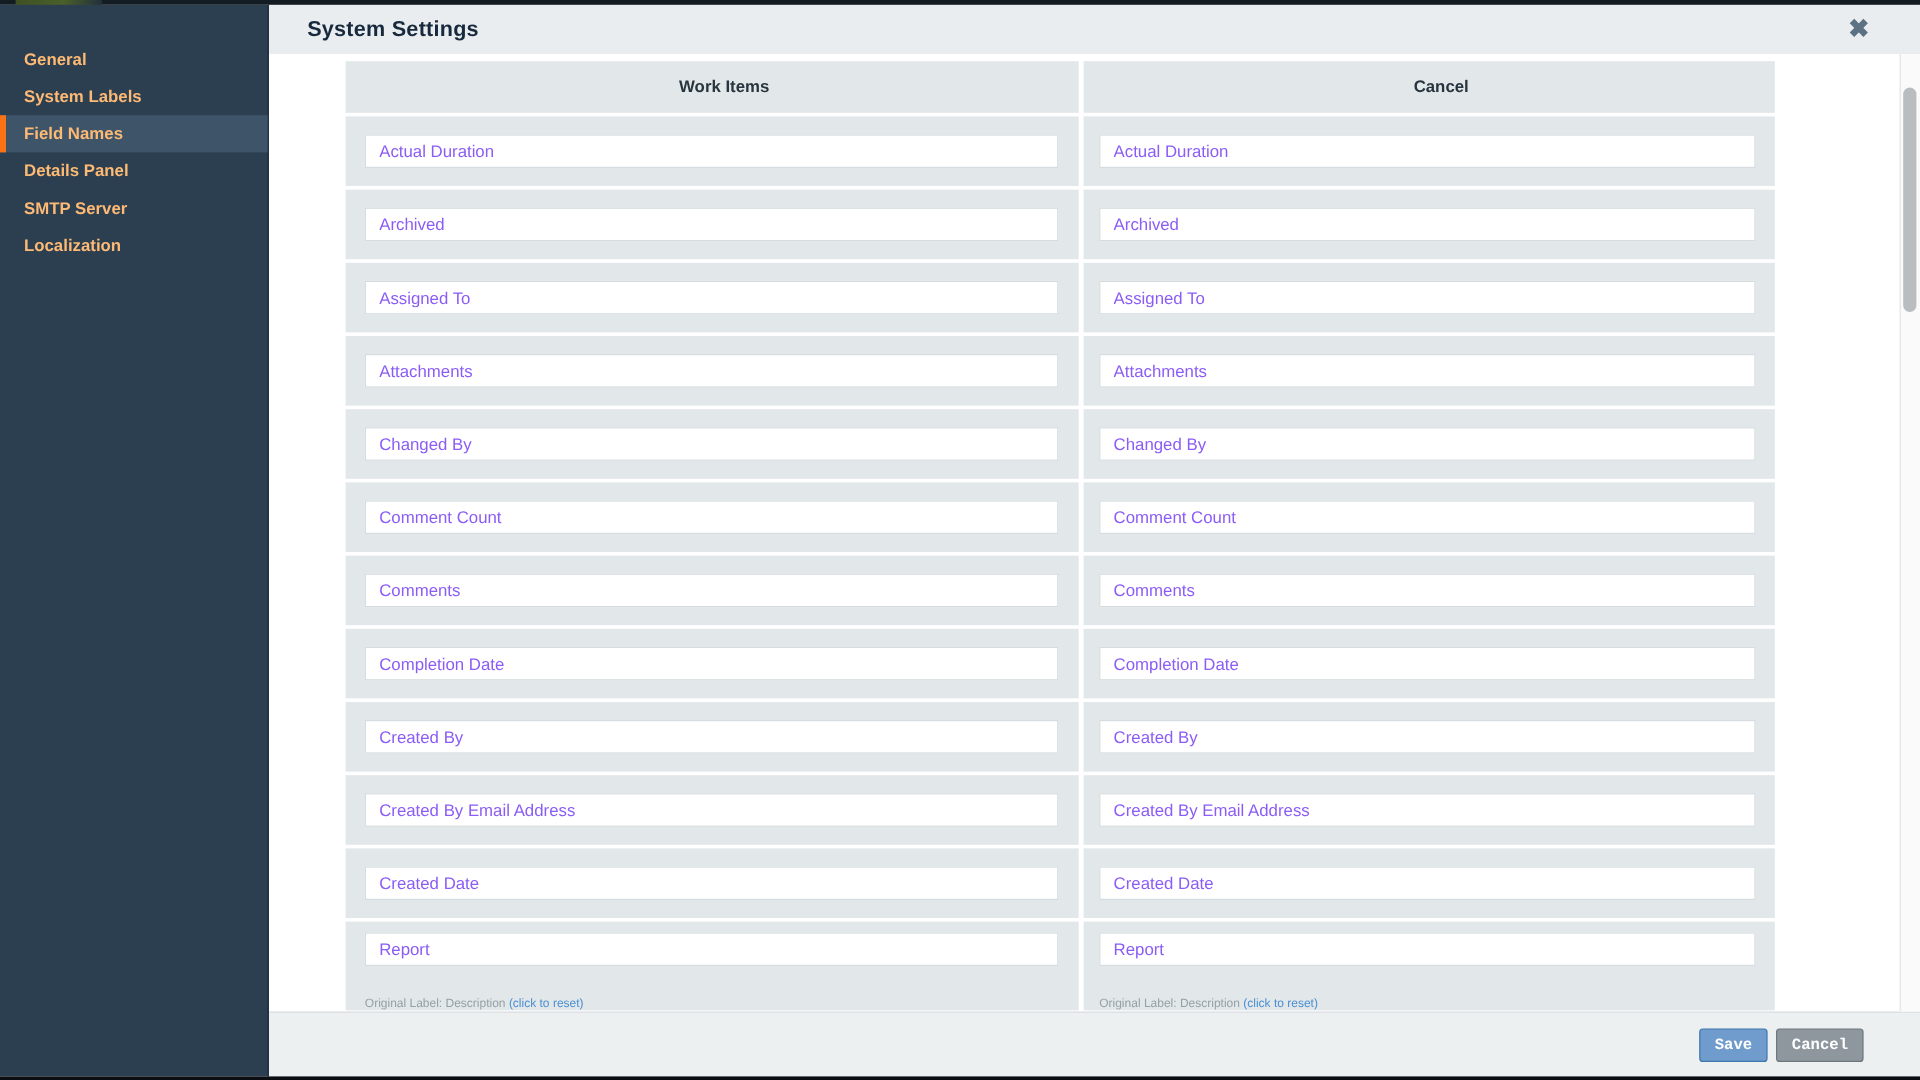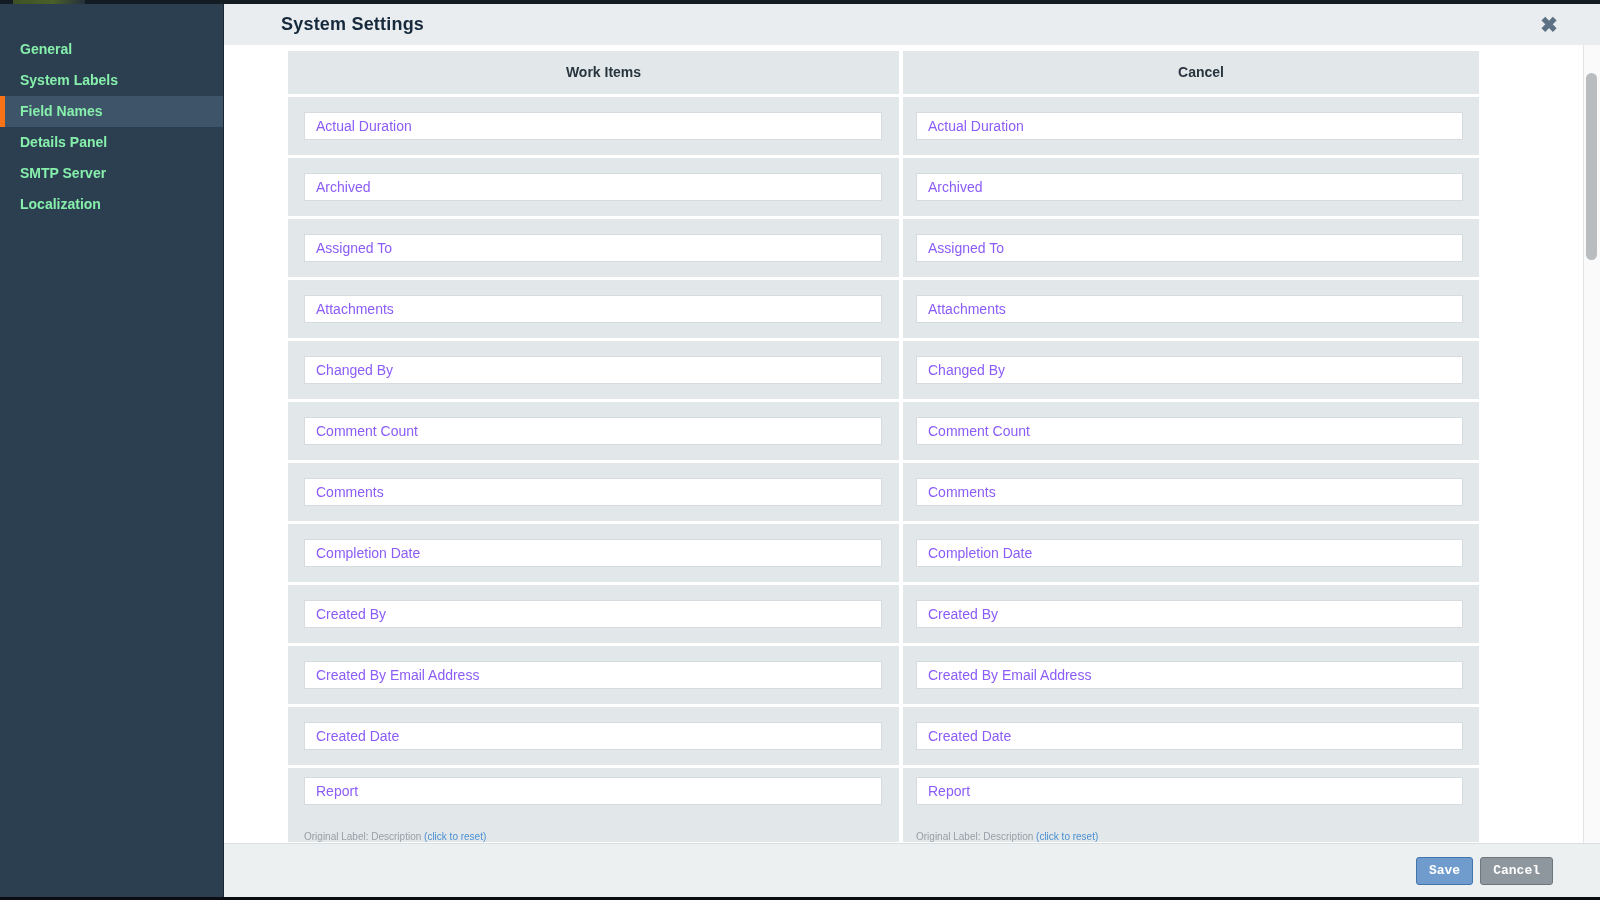--- a/index.html
+++ b/index.html
@@ -27,42 +27,42 @@
   .sidebar {
     position: absolute; left: 0; top: 4px; bottom: 3px; width: 224px;
     background: #2c3f51;
     border-right: 1px solid #1b2733;
     padding-top: 30px;
     z-index: 10;
   }
   .sidebar-item {
     height: 31px; line-height: 31px;
     padding-left: 20px;
-    color: #86efac;
+    color: #fdba74;
     font-size: 14px; font-weight: bold;
     cursor: pointer;
     white-space: nowrap;
   }
   .sidebar-item.selected {
     background: #3e5469;
     border-left: 5px solid #f97316;
     padding-left: 15px;
   }
 
   
   .modal {
     position: absolute; left: 224px; top: 4px; right: 0; bottom: 3px;
     display: flex; flex-direction: column;
     background: #ffffff;
   }
   .modal-header {
     height: 41px; flex: 0 0 41px;
     background: #e9edef;
     display: flex; align-items: center;
-    padding-left: 57px;
+    padding-left: 32px;
     position: relative;
   }
   .modal-title {
     font-size: 18px; font-weight: bold; color: #17293c;
     letter-spacing: 0.2px;
   }
   .close-button {
     position: absolute; right: 38px; top: 8px;
     width: 26px; height: 26px;
     font-size: 21px; font-weight: bold; color: #5c7183;

